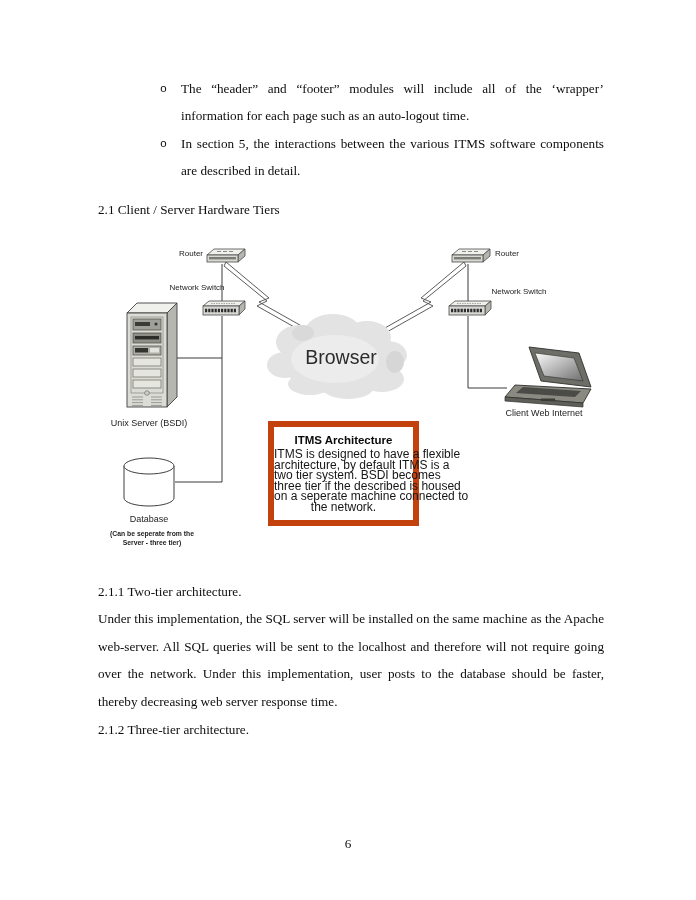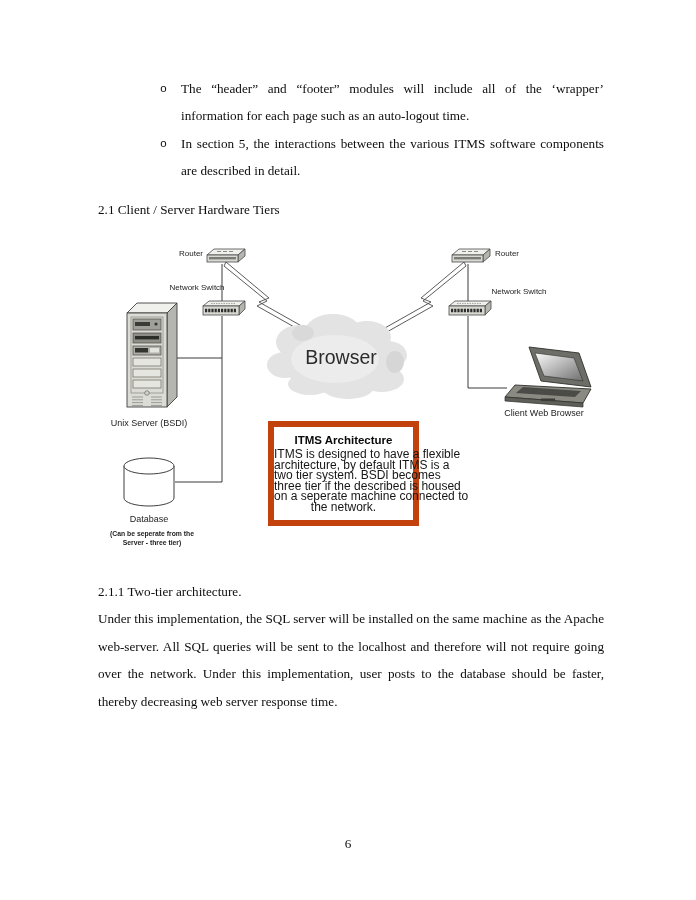--- a/index.html
+++ b/index.html
@@ -158,36 +158,37 @@
     <div class="dlabel" style="left:400px; top:12px; width:50px; text-align:left;">Router</div>
     <div class="dlabel" style="left:74px; top:46px; width:56px;">Network Switch</div>
     <div class="dlabel" style="left:396px; top:50px; width:56px;">Network Switch</div>
     <div class="dlabel" style="left:186px; top:110px; width:120px; font-size:19.5px; line-height:21px; color:#2b2b2b;">Browser</div>
     <div class="dlabel md" style="left:8px; top:181px; width:92px;">Unix Server (BSDI)</div>
     <div class="dlabel md" style="left:14px; top:277px; width:80px;">Database</div>
     <div class="dlabel sm" style="left:4px; top:293px; width:106px;">
       <div>(Can be seperate from the</div>
       <div>Server - three tier)</div>
     </div>
-    <div class="dlabel md" style="left:394px; top:171px; width:110px;">Client Web Browser</div>
+    <div class="dlabel md" style="left:394px; top:171px; width:110px;">Client Web Internet</div>
 
     <div class="itms-box">
       <div class="itms-title">ITMS Architecture</div>
       <div class="itms-line">ITMS is designed to have a flexible</div>
       <div class="itms-line">architecture, by default ITMS is a</div>
       <div class="itms-line">two tier system. BSDI becomes</div>
       <div class="itms-line">three tier if the described is housed</div>
       <div class="itms-line">on a seperate machine connected to</div>
       <div class="itms-line">the network.</div>
     </div>
   </div>
 
   <div class="textblock" style="top:578px;">
     <div>2.1.1 Two-tier architecture.</div>
     <div class="justify">Under this implementation, the SQL server will be installed on the same machine as the Apache web-server. All SQL queries will be sent to the localhost and therefore will not require going over the network. Under this implementation, user posts to the database should be faster, thereby decreasing web server response time.</div>
   </div>
 
   <div class="textblock" style="top:716px;">
+    <div>2.1.2 Three-tier architecture.</div>
   </div>
 
   <div class="pageno">6</div>
 
 </div>
 
 </body></html>

